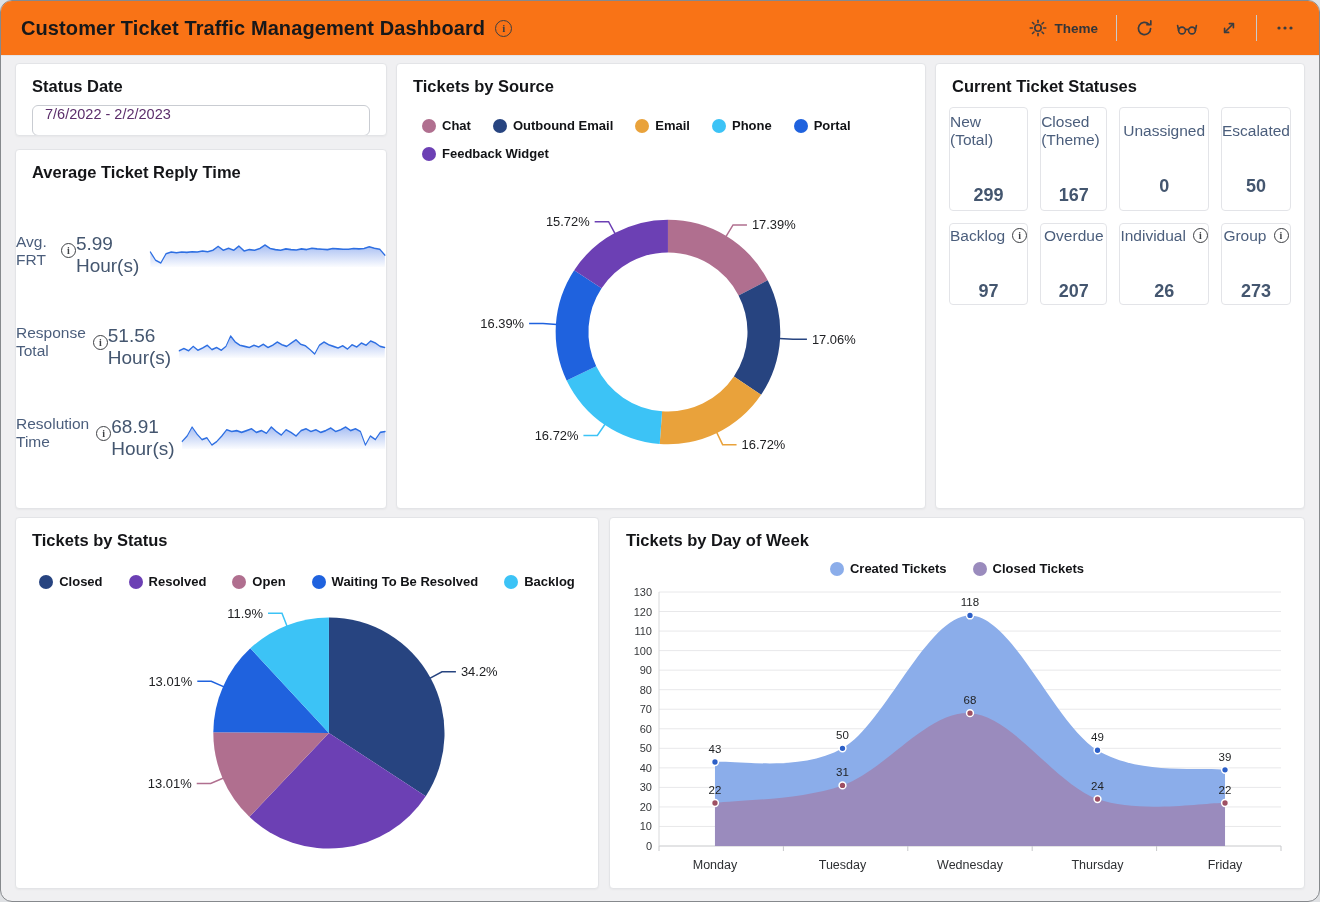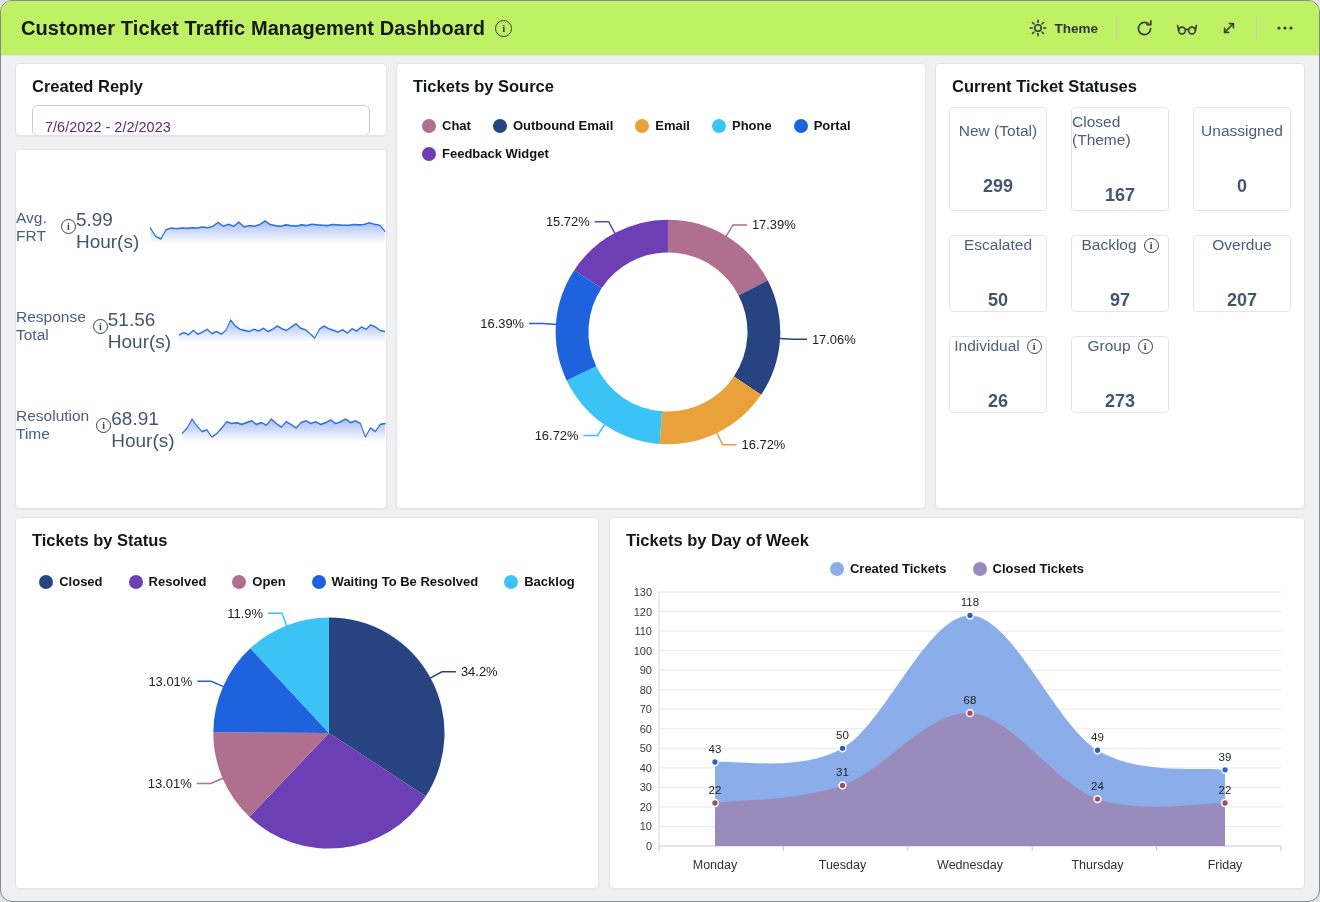--- a/index.html
+++ b/index.html
@@ -3,21 +3,21 @@
 <meta charset="utf-8">
 <style>
   * { margin:0; padding:0; box-sizing:border-box; }
   html,body { background:#dfe1e4; font-family:"Liberation Sans", sans-serif; }
   .app {
     width:1320px; height:902px; margin:0 auto; background:#f0f0f2;
     border:1px solid #86898d; border-radius:12px; overflow:hidden; position:relative;
   }
   
   header {
-    height:55px; background:#bef264; border-bottom:1px solid #e4e4e6;
+    height:55px; background:#f97316; border-bottom:1px solid #e4e4e6;
     display:flex; align-items:center; justify-content:space-between; padding:0 20px;
   }
   .h-left { display:flex; align-items:center; gap:10px; }
   .h-left h1 { font-size:20px; font-weight:700; color:#17181a; letter-spacing:.1px; }
   .info-ic {
     display:inline-flex; align-items:center; justify-content:center;
     width:15px; height:15px; border:1.4px solid #3c3e42; border-radius:50%;
     font-size:10px; font-weight:700; color:#3c3e42; font-family:"Liberation Serif", serif;
     flex:0 0 auto;
   }
@@ -33,41 +33,41 @@
   .col-left { display:flex; flex-direction:column; gap:13px; }
   .panel {
     background:#fff; border:1px solid #e3e4e7; border-radius:4px;
     box-shadow:0 1px 2px rgba(0,0,0,.04); overflow:hidden;
   }
   .panel h2 { font-size:16.5px; font-weight:700; color:#141518; padding:13px 16px 0; }
   
   .date-panel { height:73px; }
   .date-input {
     margin:9px 16px 0; height:31px; border:1px solid #c9ccd2; border-radius:6px;
-    display:flex; align-items:flex-end; padding:0 12px; background:#fff; cursor:pointer;
+    display:flex; align-items:flex-start; padding:0 12px; background:#fff; cursor:pointer;
   }
   .date-input span { font-size:14.5px; color:#5c2e6b; }
   
   .reply-panel { flex:1; display:flex; flex-direction:column; }
   .metrics { flex:1; display:flex; flex-direction:column; justify-content:space-evenly; padding:4px 0 10px; }
   .metric { display:flex; flex-direction:row; align-items:center; }
   .m-label { display:flex; align-items:center; gap:7px; font-size:15.5px; font-weight:500; color:#4b5e7c; }
   .m-label .info-ic { border-color:#3f4145; color:#3f4145; }
   .m-value { font-size:19px; font-weight:400; color:#44566f; margin-top:9px; }
   .spark { width:344px; height:26px; margin-top:8px; display:block; }
   
   .legend { display:flex; flex-wrap:wrap; align-items:center;gap:20px; }
   .legend-item { display:flex; align-items:center; gap:6px; cursor:pointer; }
   .dot { width:14px; height:14px; border-radius:50%; flex:0 0 auto; }
   .legend-item b { font-size:13px; font-weight:700; color:#121316;text-align:right; }
   .src-legend { width:478px; margin:22px auto 0; column-gap:22px; row-gap:13px; }
   .status-legend { justify-content:center; column-gap:26px; margin-top:24px; }
   .day-legend { justify-content:center; column-gap:26px; margin-top:11px; }
   
-  .cards { display:grid; grid-template-columns:1fr 1fr 1fr; grid-template-rows:104px 1fr 1fr 1fr; gap:24px; padding:11px 13px 13px; height:calc(100% - 33px); }
+  .cards { display:grid; grid-template-columns:1fr 1fr 1fr 1fr; grid-template-rows:104px 1fr 1fr 1fr; gap:12px; padding:11px 13px 13px; height:calc(100% - 33px); }
   .scard {
     border:1px solid #e3e4e8; border-radius:4px; background:#fff;
     display:flex; flex-direction:column; align-items:center; justify-content:center; gap:9px;
   }
   .scard-label { display:flex; align-items:center; gap:7px; font-size:15.5px; font-weight:500; color:#4b5e7c; }
   .scard-value { font-size:18px; font-weight:600; color:#44566f;margin-top:27px; }
   svg text { font-family:"Liberation Sans", sans-serif; }
   .chart-svg { display:block; }
 </style>
 </head>
@@ -131,27 +131,28 @@
           </g>
         </svg>
       </button>
     </div>
   </header>
 
   <main>
     <div class="row1">
       <div class="col-left">
         <section class="panel date-panel">
-          <h2>Created Reply</h2>
+          <h2>Status Date</h2>
           <div class="date-input">
             <span>7/6/2022 - 2/2/2023</span>
           </div>
         </section>
 
         <section class="panel reply-panel">
+          <h2>Average Ticket Reply Time</h2>
           <div class="metrics">
             <div class="metric">
               <div class="m-label">
                 <span>Avg. FRT</span>
                 <span class="info-ic">i</span>
               </div>
               <div class="m-value">5.99 Hour(s)</div>
               <svg class="spark" preserveAspectRatio="none" viewBox="0 0 344 26">
                   <path d="M2 25L2 10.058823529411764L9.555555555555555 18.17647058823529L17.11111111111111 21L24.666666666666668 11.823529411764705L32.22222222222222 10.058823529411764L39.77777777777778 10.764705882352942L47.333333333333336 10.058823529411764L54.888888888888886 10.411764705882351L62.44444444444444 9.705882352941178L70 10.058823529411764L77.55555555555556 8.999999999999998L85.11111111111111 9.705882352941178L92.66666666666667 8.294117647058822L100.22222222222223 4.411764705882354L107.77777777777777 8.294117647058822L115.33333333333333 6.176470588235295L122.88888888888889 8.294117647058822L130.44444444444446 4.058823529411761L138 8.999999999999998L145.55555555555554 7.588235294117645L153.11111111111111 8.294117647058822L160.66666666666666 6.529411764705882L168.22222222222223 3L175.77777777777777 6.529411764705882L183.33333333333334 7.588235294117645L190.88888888888889 8.294117647058822L198.44444444444446 6.882352941176469L206 7.588235294117645L213.55555555555554 7.9411764705882355L221.11111111111111 6.882352941176469L228.66666666666666 7.588235294117645L236.22222222222223 6.176470588235295L243.77777777777777 6.882352941176469L251.33333333333334 7.235294117647058L258.8888888888889 7.588235294117645L266.44444444444446 6.529411764705882L274 6.882352941176469L281.55555555555554 7.235294117647058L289.1111111111111 7.235294117647058L296.6666666666667 6.529411764705882L304.22222222222223 6.882352941176469L311.77777777777777 6.529411764705882L319.3333333333333 4.764705882352941L326.8888888888889 6.176470588235295L334.44444444444446 7.235294117647058L342 13.235294117647058L342 25Z" fill="url(#sparkGrad)"></path>
                   <polyline points="2,10.058823529411764 9.555555555555555,18.17647058823529 17.11111111111111,21 24.666666666666668,11.823529411764705 32.22222222222222,10.058823529411764 39.77777777777778,10.764705882352942 47.333333333333336,10.058823529411764 54.888888888888886,10.411764705882351 62.44444444444444,9.705882352941178 70,10.058823529411764 77.55555555555556,8.999999999999998 85.11111111111111,9.705882352941178 92.66666666666667,8.294117647058822 100.22222222222223,4.411764705882354 107.77777777777777,8.294117647058822 115.33333333333333,6.176470588235295 122.88888888888889,8.294117647058822 130.44444444444446,4.058823529411761 138,8.999999999999998 145.55555555555554,7.588235294117645 153.11111111111111,8.294117647058822 160.66666666666666,6.529411764705882 168.22222222222223,3 175.77777777777777,6.529411764705882 183.33333333333334,7.588235294117645 190.88888888888889,8.294117647058822 198.44444444444446,6.882352941176469 206,7.588235294117645 213.55555555555554,7.9411764705882355 221.11111111111111,6.882352941176469 228.66666666666666,7.588235294117645 236.22222222222223,6.176470588235295 243.77777777777777,6.882352941176469 251.33333333333334,7.235294117647058 258.8888888888889,7.588235294117645 266.44444444444446,6.529411764705882 274,6.882352941176469 281.55555555555554,7.235294117647058 289.1111111111111,7.235294117647058 296.6666666666667,6.529411764705882 304.22222222222223,6.882352941176469 311.77777777777777,6.529411764705882 319.3333333333333,4.764705882352941 326.8888888888889,6.176470588235295 334.44444444444446,7.235294117647058 342,13.235294117647058" fill="none" stroke="#2e6fe2" stroke-width="1.6" stroke-linejoin="round" stroke-linecap="round"></polyline>

